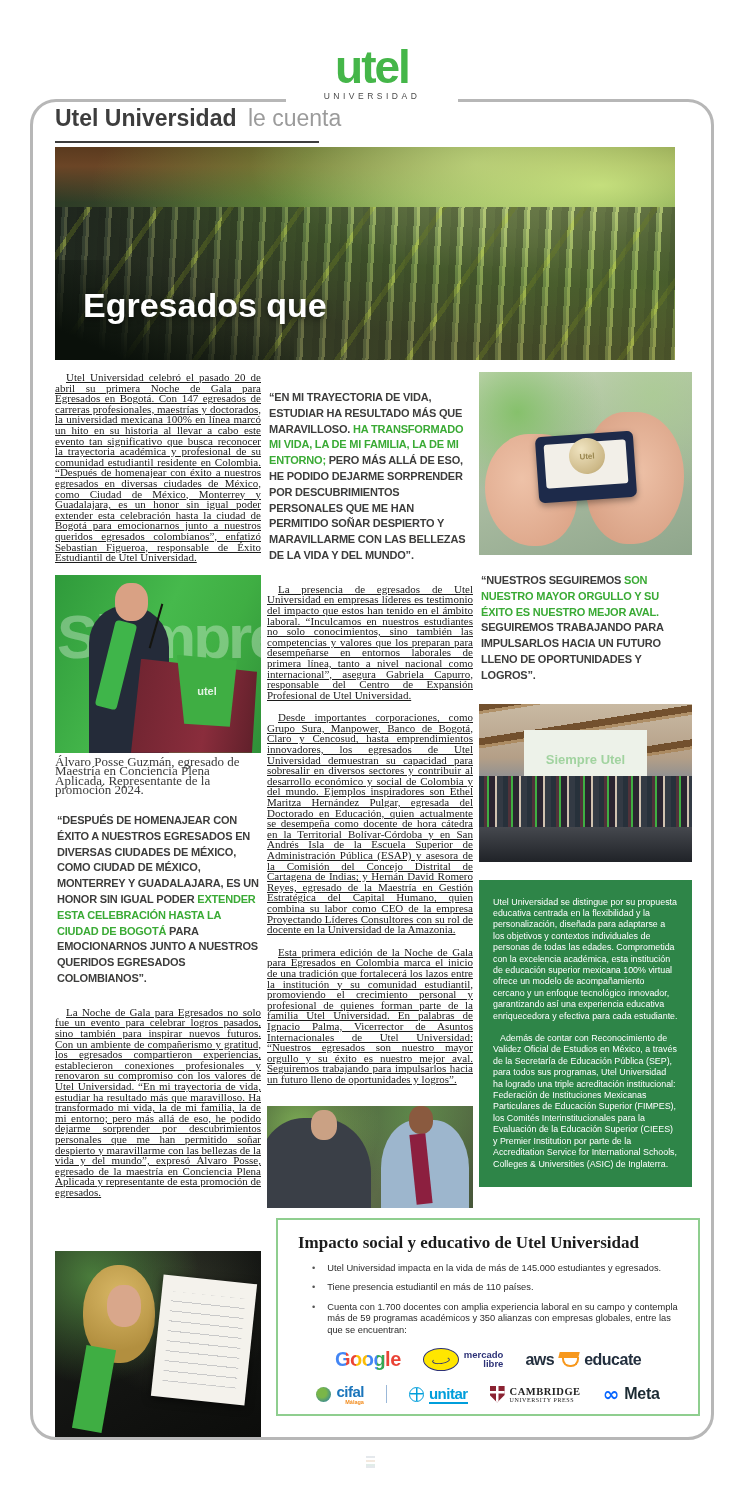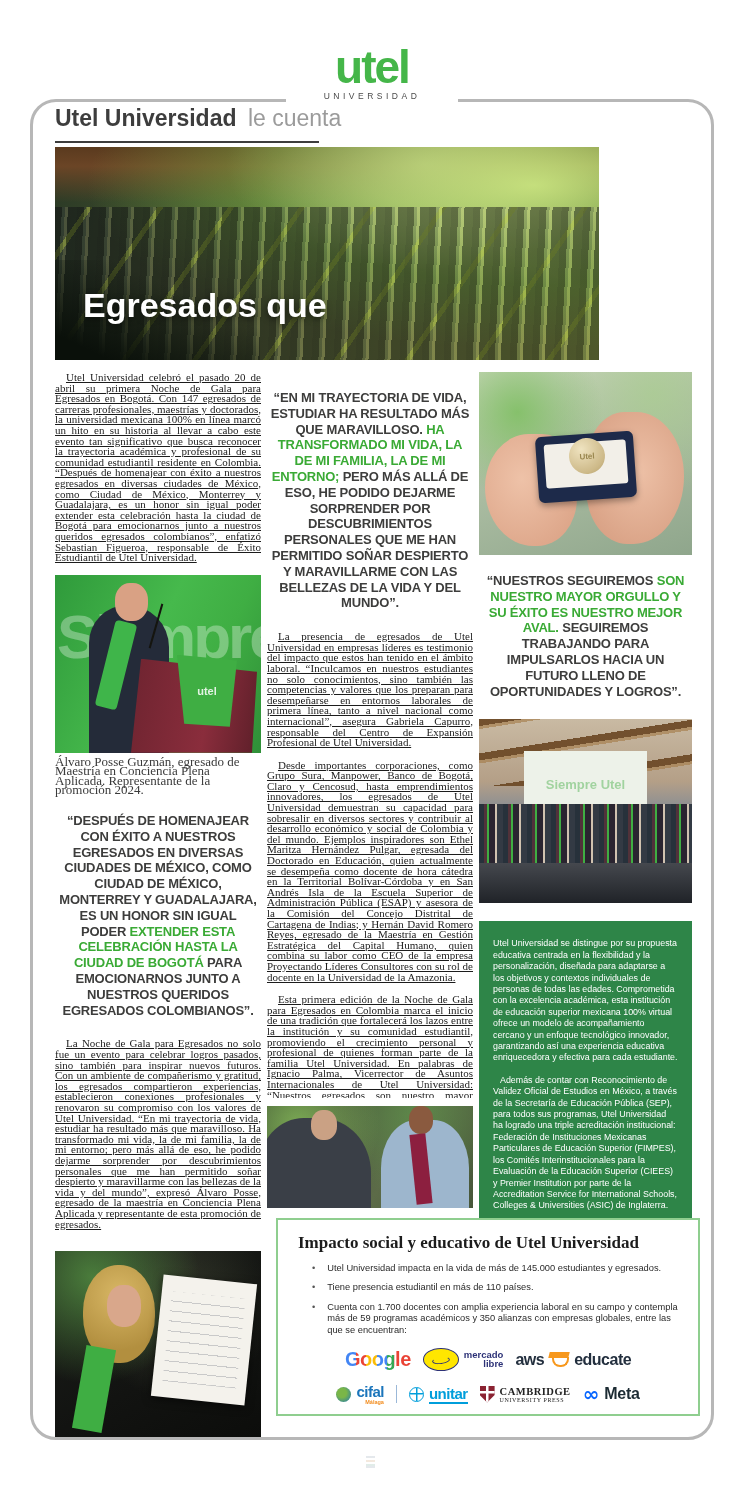--- a/index.html
+++ b/index.html
@@ -9,40 +9,40 @@
   .frame{position:absolute;left:30px;top:99px;width:678px;height:1335px;border:3px solid #b7b7b7;border-radius:26px;}
   .frame-gap{position:absolute;left:286px;top:94px;width:172px;height:12px;background:#fff;}
   .logo{position:absolute;left:0;right:0;top:44px;text-align:center;line-height:1;}
   .logo-word{font-family:"Liberation Sans",sans-serif;font-weight:700;font-size:46px;letter-spacing:-2px;color:#45B649;}
   .logo-sub{font-family:"Liberation Sans",sans-serif;font-size:8.5px;letter-spacing:3.5px;color:#4a4a4a;margin-top:2px;}
   .masthead{position:absolute;left:55px;top:104px;font-family:"Liberation Sans",sans-serif;font-size:23px;line-height:28px;}
   .mh-bold{font-weight:700;color:#3d3d3d;}
   .mh-light{font-weight:400;color:#9b9b9b;margin-left:5px;}
   .mh-rule{position:absolute;left:55px;top:141px;width:264px;height:2px;background:#3d3d3d;}
   
-  .hero{position:absolute;left:55px;top:147px;width:544px;height:213px;overflow:hidden;background:
+  .hero{position:absolute;left:55px;top:147px;width:620px;height:213px;overflow:hidden;background:
     radial-gradient(ellipse at 88% 18%, rgba(205,235,130,.9), rgba(130,195,75,.45) 40%, transparent 66%),
     radial-gradient(ellipse at 68% 8%, rgba(250,240,205,.55), transparent 38%),
     linear-gradient(180deg,#5a3a1e 0%,#6b4526 9%,rgba(80,60,40,0) 26%),
     linear-gradient(205deg, rgba(18,28,16,.9) 6%, rgba(18,28,16,0) 32%),
     linear-gradient(100deg,#2b3a26,#49552e 35%,#6d7a3a 70%,#84953f);}
   .hero-crowd{position:absolute;left:0;right:0;top:28%;bottom:0;filter:blur(.6px);opacity:.9;background:
     repeating-linear-gradient(93deg, rgba(14,14,20,.55) 0 7px, rgba(62,62,74,.28) 7px 10px, rgba(205,182,152,.20) 10px 13px, rgba(14,14,20,.5) 13px 22px),
     repeating-linear-gradient(125deg, transparent 0 26px, rgba(190,220,45,.42) 26px 31px, transparent 31px 58px);}
   .hero-stage{position:absolute;left:-40px;bottom:-60px;width:45%;height:75%;background:linear-gradient(25deg,#0a100a 38%,rgba(10,16,10,0) 75%);}
   .hero-headline{position:absolute;left:28px;bottom:36px;z-index:3;font-family:"Liberation Sans",sans-serif;
     font-weight:700;font-size:34px;line-height:38px;color:#fff;text-shadow:0 2px 6px rgba(0,0,0,.55);}
   
   .col{position:absolute;top:372px;}
   .col1{left:55px;width:206px;}
   .col2{left:267px;width:206px;height:726px;overflow:hidden;}
   .col3{left:479px;width:213px;}
   .bodytext{font-size:11px;line-height:10.6px;text-align:justify;text-indent:11px;margin:0 0 12px 0;color:#1c1c1c;text-decoration:underline;}
-  .pullquote{font-family:"Liberation Sans",sans-serif;font-weight:700;font-size:13px;line-height:15.8px;
-    text-align:center;color:#3d3d3c;margin:18px 2px 20px 2px;letter-spacing:-.2px;}
+  .pullquote{font-family:"Liberation Sans",sans-serif;font-weight:700;font-size:11px;line-height:15.8px;
+    text-align:left;color:#3d3d3c;margin:18px 2px 20px 2px;letter-spacing:-.2px;}
   .pullquote .hl{color:#3AAA35;}
   figure{margin:0 0 14px 0;}
   .caption{font-size:13px;line-height:9.6px;color:#3a3a3a;margin-top:4px;text-align:left;text-indent:0;}
   
   .photo{position:relative;overflow:hidden;}
   .speaker{width:206px;height:178px;background:linear-gradient(115deg,#2f9a3b,#46b94c 45%,#3fae43 70%,#2f8f38);}
   .speaker .bgword{position:absolute;left:2px;top:26px;font:700 62px "Liberation Sans",sans-serif;color:rgba(255,255,255,.32);letter-spacing:-3px;}
   .speaker .man{position:absolute;left:34px;top:30px;width:80px;height:150px;background:#242b39;border-radius:38px 42px 0 0;}
   .speaker .head{position:absolute;left:60px;top:8px;width:33px;height:38px;background:#d9a184;border-radius:45%;}
   .speaker .sash{position:absolute;left:50px;top:46px;width:22px;height:88px;background:#3fb54a;transform:rotate(14deg);border-radius:4px;}
@@ -54,21 +54,21 @@
     radial-gradient(circle at 18% 22%, rgba(120,190,90,.8), transparent 38%),
     radial-gradient(circle at 82% 12%, rgba(170,205,145,.75), transparent 42%),
     linear-gradient(160deg,#cfd8c2,#aebfa4 40%,#8fa68c);}
   .medal .hand1{position:absolute;left:6px;top:62px;width:92px;height:112px;background:radial-gradient(ellipse at 40% 40%, #eec2a8, #d99f82);border-radius:50% 40% 45% 55%;}
   .medal .hand2{position:absolute;right:8px;top:40px;width:98px;height:132px;background:radial-gradient(ellipse at 55% 45%, #edc0a6, #d49a7d);border-radius:42% 52% 55% 45%;}
   .medal .box{position:absolute;left:58px;top:62px;width:98px;height:66px;background:#1d2a4a;border-radius:6px;transform:rotate(-4deg);box-shadow:0 3px 6px rgba(0,0,0,.35);}
   .medal .boxin{position:absolute;left:66px;top:70px;width:82px;height:44px;background:#f2efe8;border-radius:3px;transform:rotate(-4deg);}
   .medal .coin{position:absolute;left:90px;top:66px;width:36px;height:36px;border-radius:50%;transform:rotate(-4deg);
     background:radial-gradient(circle at 35% 30%, #efe3c0, #cdb988 70%, #b09b66);
     display:flex;align-items:center;justify-content:center;font:700 8px "Liberation Sans",sans-serif;color:#9a874f;}
-  .group{width:213px;height:184px;background:linear-gradient(180deg,#c9baa3 0%,#b49f87 34%,#8c8f93 48%,#3a3f45 70%,#23262b 100%);}
+  .group{width:213px;height:158px;background:linear-gradient(180deg,#c9baa3 0%,#b49f87 34%,#8c8f93 48%,#3a3f45 70%,#23262b 100%);}
   .group .beams{position:absolute;left:0;right:0;top:0;height:36%;background:
     repeating-linear-gradient(171deg, rgba(110,75,40,.95) 0 7px, rgba(165,125,75,.65) 7px 10px, rgba(110,75,40,0) 10px 34px);}
   .group .banner{position:absolute;left:21%;top:17%;width:58%;height:37%;background:#edf2e9;
     display:flex;align-items:center;justify-content:center;font:700 13px "Liberation Sans",sans-serif;color:rgba(110,190,110,.6);}
   .group .people{position:absolute;left:0;right:0;top:46%;height:33%;filter:blur(.4px);background:
     repeating-linear-gradient(90deg,#27313b 0 5px,#51323a 5px 8px,#3fae43 8px 10px,#2a2430 10px 16px,#d0c2b0 16px 18px,#333a44 18px 24px);}
   .group .floor{position:absolute;left:0;right:0;bottom:0;height:22%;background:linear-gradient(180deg,#45484e,#202328);}
   .handshake{position:absolute;left:267px;top:1106px;width:206px;height:102px;background:
     radial-gradient(circle at 15% 18%, rgba(145,205,95,.7), transparent 42%),
     radial-gradient(circle at 72% 8%, rgba(95,155,75,.6), transparent 48%),
@@ -92,21 +92,21 @@
   .greenbox{background:#2E8548;color:#fff;padding:17px 14px;margin-top:18px;box-sizing:border-box;width:213px;
     font-family:"Liberation Sans",sans-serif;font-size:8.9px;line-height:11.4px;text-align:left;}
   .greenbox p{margin:0;}
   .greenbox p + p{margin-top:11px;text-indent:7px;}
   
   .impactbox{position:absolute;left:276px;top:1218px;width:424px;height:198px;box-sizing:border-box;
     border:2px solid #8FCE8F;background:#fff;padding:13px 20px 10px 20px;font-family:"Liberation Sans",sans-serif;}
   .impact-title{font-family:"Liberation Serif",serif;font-weight:700;font-size:17px;color:#1c1c1c;margin:0 0 10px 0;}
   .bullet{display:flex;gap:12px;font-size:9.3px;line-height:11.4px;color:#2a2a2a;margin:0 0 8px 14px;}
   .bullet .dot{color:#555;flex:0 0 auto;}
-  .logo-row{display:flex;align-items:center;justify-content:center;gap:12px;margin-top:12px;}
+  .logo-row{display:flex;align-items:center;justify-content:center;gap:22px;margin-top:12px;}
   .brand{display:inline-flex;align-items:center;gap:5px;}
   .g-google{font:700 20px "Liberation Sans",sans-serif;letter-spacing:-.5px;color:#4285F4;}
   @supports ((-webkit-background-clip:text) or (background-clip:text)){
     .g-google{background:linear-gradient(90deg,#4285F4 0 16%,#EA4335 16% 32%,#FBBC05 32% 48%,#4285F4 48% 64%,#34A853 64% 74%,#EA4335 74% 100%);
       -webkit-background-clip:text;background-clip:text;color:transparent;}}
   .ml-oval{width:34px;height:21px;background:#ffe600;border:1.5px solid #2d3277;border-radius:50%;position:relative;}
   .ml-oval::after{content:"";position:absolute;left:8px;top:8px;width:16px;height:5px;border:1.5px solid #2d3277;border-radius:50%;border-top-color:transparent;transform:rotate(-8deg);}
   .ml-text{font:700 9.5px/8.5px "Liberation Sans",sans-serif;color:#2d3277;text-align:right;}
   .aws-word{font:700 16px "Liberation Sans",sans-serif;color:#232f3e;letter-spacing:-.5px;}
   .awscap{position:relative;width:20px;height:15px;}

